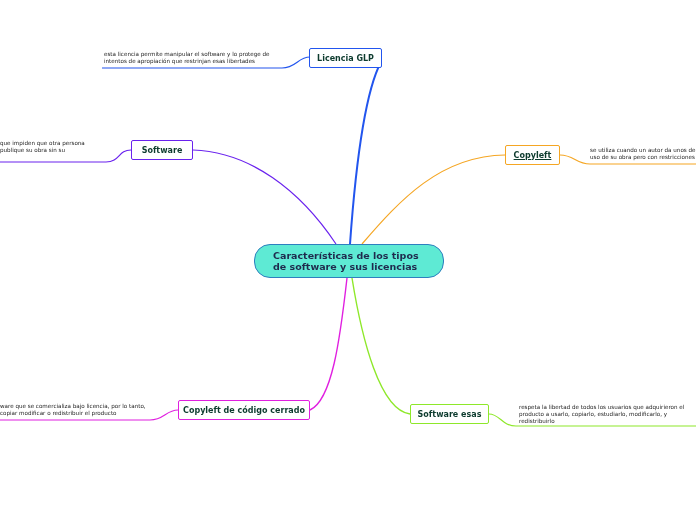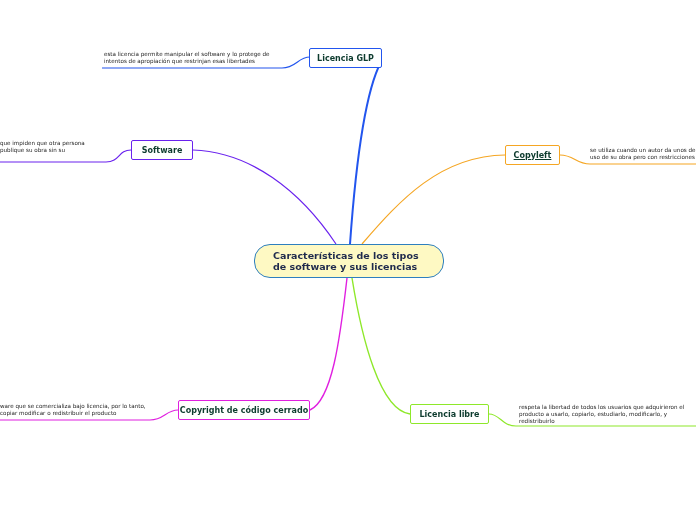--- a/index.html
+++ b/index.html
@@ -11,21 +11,21 @@
     svg.links { position: absolute; left: 0; top: 0; width: 696px; height: 520px; }
     .node {
       position: absolute; box-sizing: border-box;
       background: #fff; border: 1.3px solid; border-radius: 2px;
       display: flex; align-items: center; justify-content: center;
       font-weight: bold; color: #0d3b2e; font-size: 8px; white-space: nowrap;
     }
     .central {
       position: absolute; box-sizing: border-box;
       left: 254px; top: 244px; width: 190px; height: 34px;
-      border: 1.3px solid #2e7fbf; border-radius: 16px; background: #fef9c3;
+      border: 1.3px solid #2e7fbf; border-radius: 16px; background: #5eead4;
       font-weight: bold; color: #1f2a4d; font-size: 9.5px; line-height: 11px;
       padding: 5px 14px 0 18px;
     }
     .leaf {
       position: absolute; font-size: 5.6px; line-height: 7px; color: #222;
       white-space: nowrap;
     }
   </style>
 </head>
 <body>
@@ -70,27 +70,27 @@
 
 <div class="node" style="left:505px; top:145px; width:55px; height:20px; border-color:#f5a623;text-decoration:underline;">
   <span>Copyleft</span>
 </div>
 <div class="leaf" style="left:590px; top:147px;">
   <div>se utiliza cuando un autor da unos der</div>
   <div>uso de su obra pero con restricciones</div>
 </div>
 
 <div class="node" style="left:178px; top:400px; width:132px; height:20px; border-color:#e020e0;">
-  <span>Copyright de código cerrado</span>
+  <span>Copyleft de código cerrado</span>
 </div>
 <div class="leaf" style="left:0px; top:403px;">
   <div>ware que se comercializa bajo licencia, por lo tanto,</div>
   <div>copiar modificar o redistribuir el producto</div>
 </div>
 
 <div class="node" style="left:410px; top:404px; width:79px; height:20px; border-color:#8ee82a;">
-  <span>Licencia libre</span>
+  <span>Software esas</span>
 </div>
 <div class="leaf" style="left:519px; top:404px;">
   <div>respeta la libertad de todos los usuarios que adquirieron el</div>
   <div>producto a usarlo, copiarlo, estudiarlo, modificarlo, y</div>
   <div>redistribuirlo</div>
 </div>
 
 </body></html>

